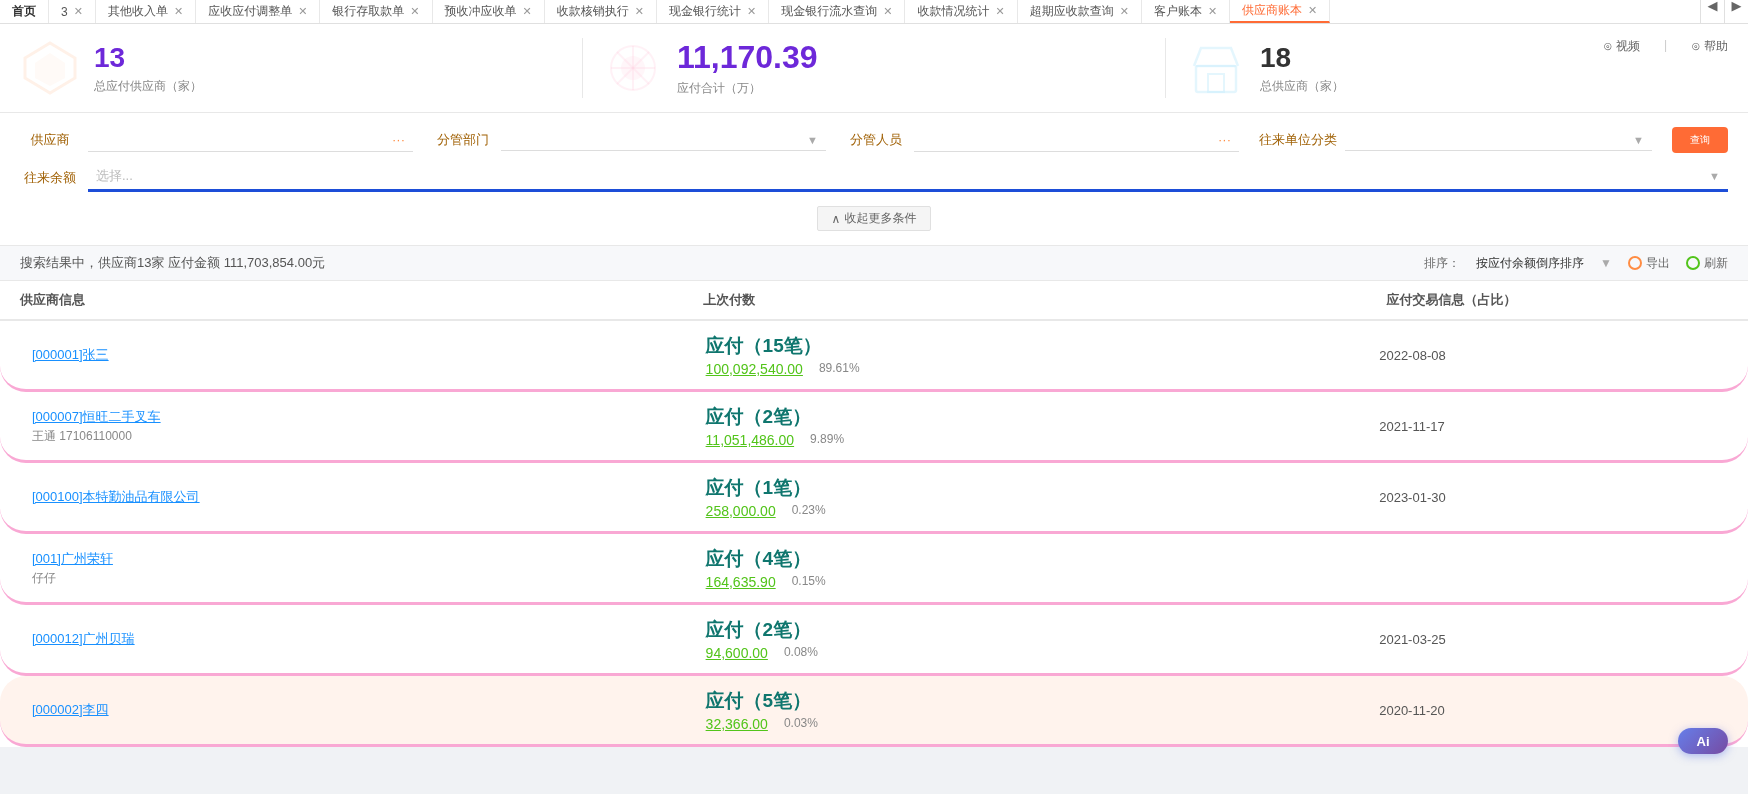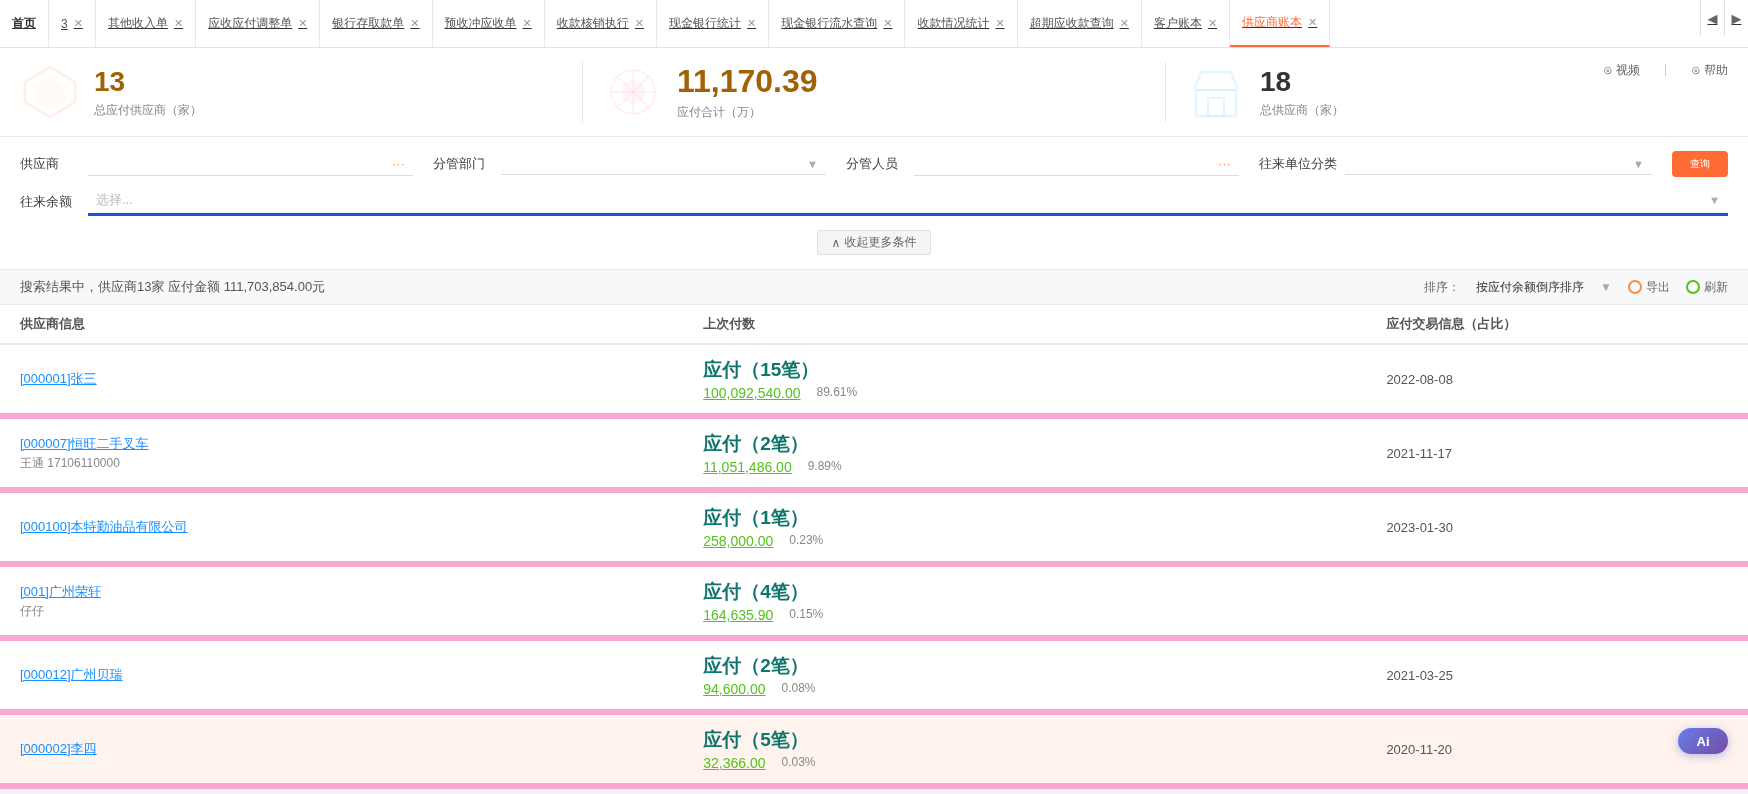--- a/index.html
+++ b/index.html
@@ -1,21 +1,21 @@
 <!DOCTYPE html>
 <html><head>
   <meta charset="utf-8">
   <style>
     * { margin: 0; padding: 0; box-sizing: border-box; }
     body { font-family: 'Microsoft YaHei', Arial, sans-serif; font-size: 13px; background: #f0f2f5; color: #333; overflow-x: hidden; }
 
     
     .top-nav {
-      display: flex; align-items: flex-start; background: #fff; border-bottom: 1px solid #e0e0e0;
-      height: 48px; overflow: hidden; text-decoration: underline;
+      display: flex; align-items: flex-end; background: #fff; border-bottom: 1px solid #e0e0e0;
+      height: 24px; overflow: hidden;
     }
     .nav-tab {
       display: flex; align-items: center; padding: 0 12px; height: 100%;
       white-space: nowrap; border-right: 1px solid #e8e8e8; cursor: pointer;
       font-size: 12px; color: #555; flex-shrink: 0;
     }
     .nav-tab.home { color: #333; font-weight: bold; }
     .nav-tab.active { color: #ff6b35; border-bottom: 2px solid #ff6b35; }
     .nav-tab .close-x { margin-left: 6px; color: #999; font-size: 11px; }
     .nav-arrows { margin-left: auto; display: flex; }
@@ -24,34 +24,34 @@
     
     .stats-bar {
       background: #fff; display: flex; align-items: center; padding: 14px 20px;
       border-bottom: 1px solid #e8e8e8; position: relative;
     }
     .stat-card { display: flex; align-items: center; flex: 1; }
     .stat-icon { width: 60px; height: 60px; margin-right: 14px; opacity: 0.3; }
     .stat-icon.orange { color: #ff8c42; }
     .stat-icon.pink { color: #ff6b9d; }
     .stat-icon.blue { color: #4fc3f7; }
-    .stat-text .big-num { font-size: 28px; font-weight: bold; color: #a16207; }
+    .stat-text .big-num { font-size: 28px; font-weight: bold; color: #6d28d9; }
     .stat-text .label { font-size: 12px; color: #888; margin-top: 4px; }
     .stat-divider { width: 1px; height: 60px; background: #e8e8e8; margin: 0 20px; }
     .help-links { position: absolute; right: 20px; top: 14px; font-size: 12px; color: #666; display: flex; gap: 24px; }
     .help-links span { cursor: pointer; }
     .help-links .sep { color: #ccc; }
 
     
     .filter-area {
       background: #fff; padding: 14px 20px 10px; border-bottom: 1px solid #e8e8e8;
     }
     .filter-row { display: flex; align-items: center; margin-bottom: 10px; gap: 20px; }
     .filter-item { display: flex; align-items: center; flex: 1; }
-    .filter-label { font-size: 13px; color: #404040; white-space: nowrap; margin-right: 8px; min-width: 60px; }
+    .filter-label { font-size: 13px; color: #a16207; white-space: nowrap; margin-right: 8px; min-width: 60px; text-align: center; }
     .filter-input {
       flex: 1; border: none; border-bottom: 1px solid #ddd; padding: 4px 8px;
       font-size: 13px; color: #999; outline: none; background: transparent;
       display: flex; align-items: center; position: relative;
     }
     .filter-input .dots { color: #ff8c42; margin-left: 4px; }
     .filter-select {
       flex: 1; border: none; border-bottom: 1px solid #ddd; padding: 4px 8px;
       font-size: 13px; color: #999; outline: none; background: transparent;
       display: flex; align-items: center; justify-content: space-between;
@@ -85,22 +85,23 @@
 
     
     .main-table { background: #fff; }
     .table-header {
       display: grid; grid-template-columns: 2fr 2fr 1fr;
       padding: 10px 20px; border-bottom: 2px solid #e8e8e8;
       font-weight: bold; color: #555; font-size: 13px;
     }
     .table-row {
       display: grid; grid-template-columns: 2fr 2fr 1fr;
-      padding: 12px 20px; border-bottom: 6px solid #f9a8d4;
+      padding: 12px 32px; border-bottom: 3px solid #f9a8d4;
       align-items: center;
+      border-radius: 26px;
     }
     .table-row.highlighted { background: #fff3ed; }
     .supplier-name { color: #1890ff; text-decoration: underline; cursor: pointer; font-size: 13px; }
     .supplier-sub { color: #888; font-size: 12px; margin-top: 2px; }
     .trans-label { color: #0f766e; font-size: 19px; font-weight: bold; }
     .trans-amount { color: #52c41a; font-size: 14px; font-weight: 500; text-decoration: underline; cursor: pointer; margin-top: 2px; }
     .trans-pct { color: #888; font-size: 12px; margin-left: 16px; }
     .trans-row { display: flex; align-items: center; }
     .last-pay { color: #555; font-size: 13px; }
 

